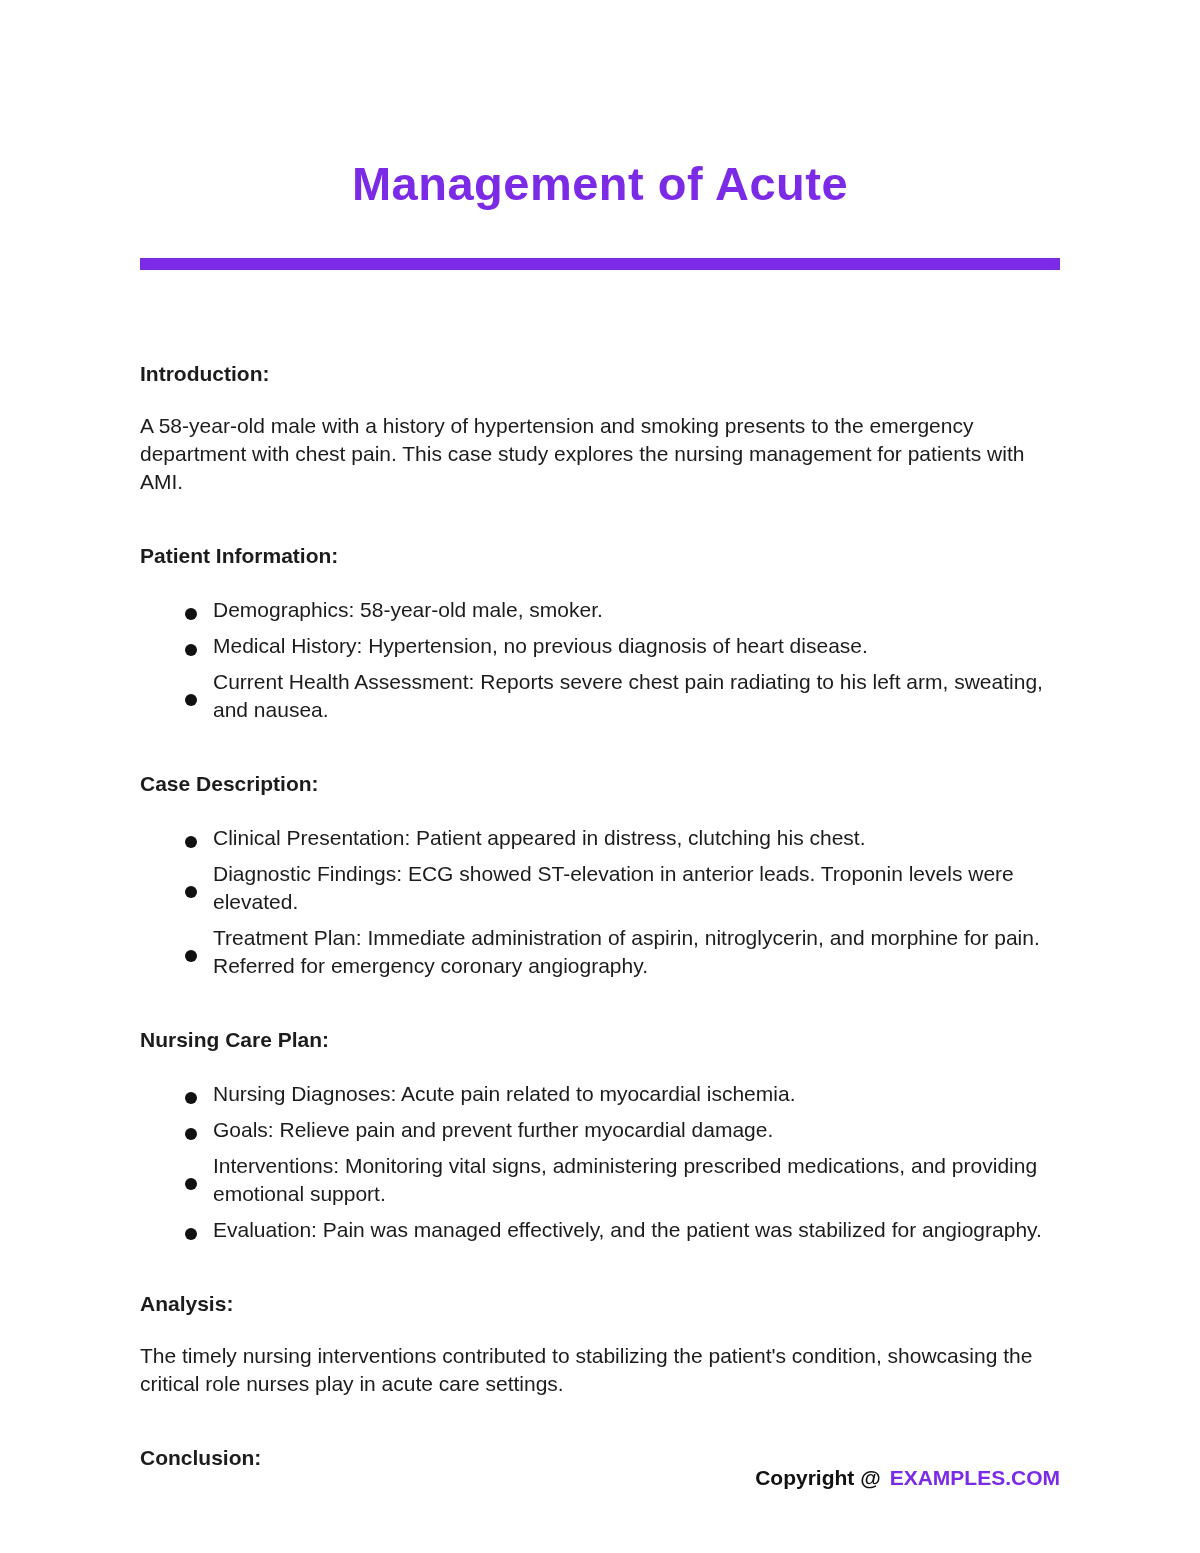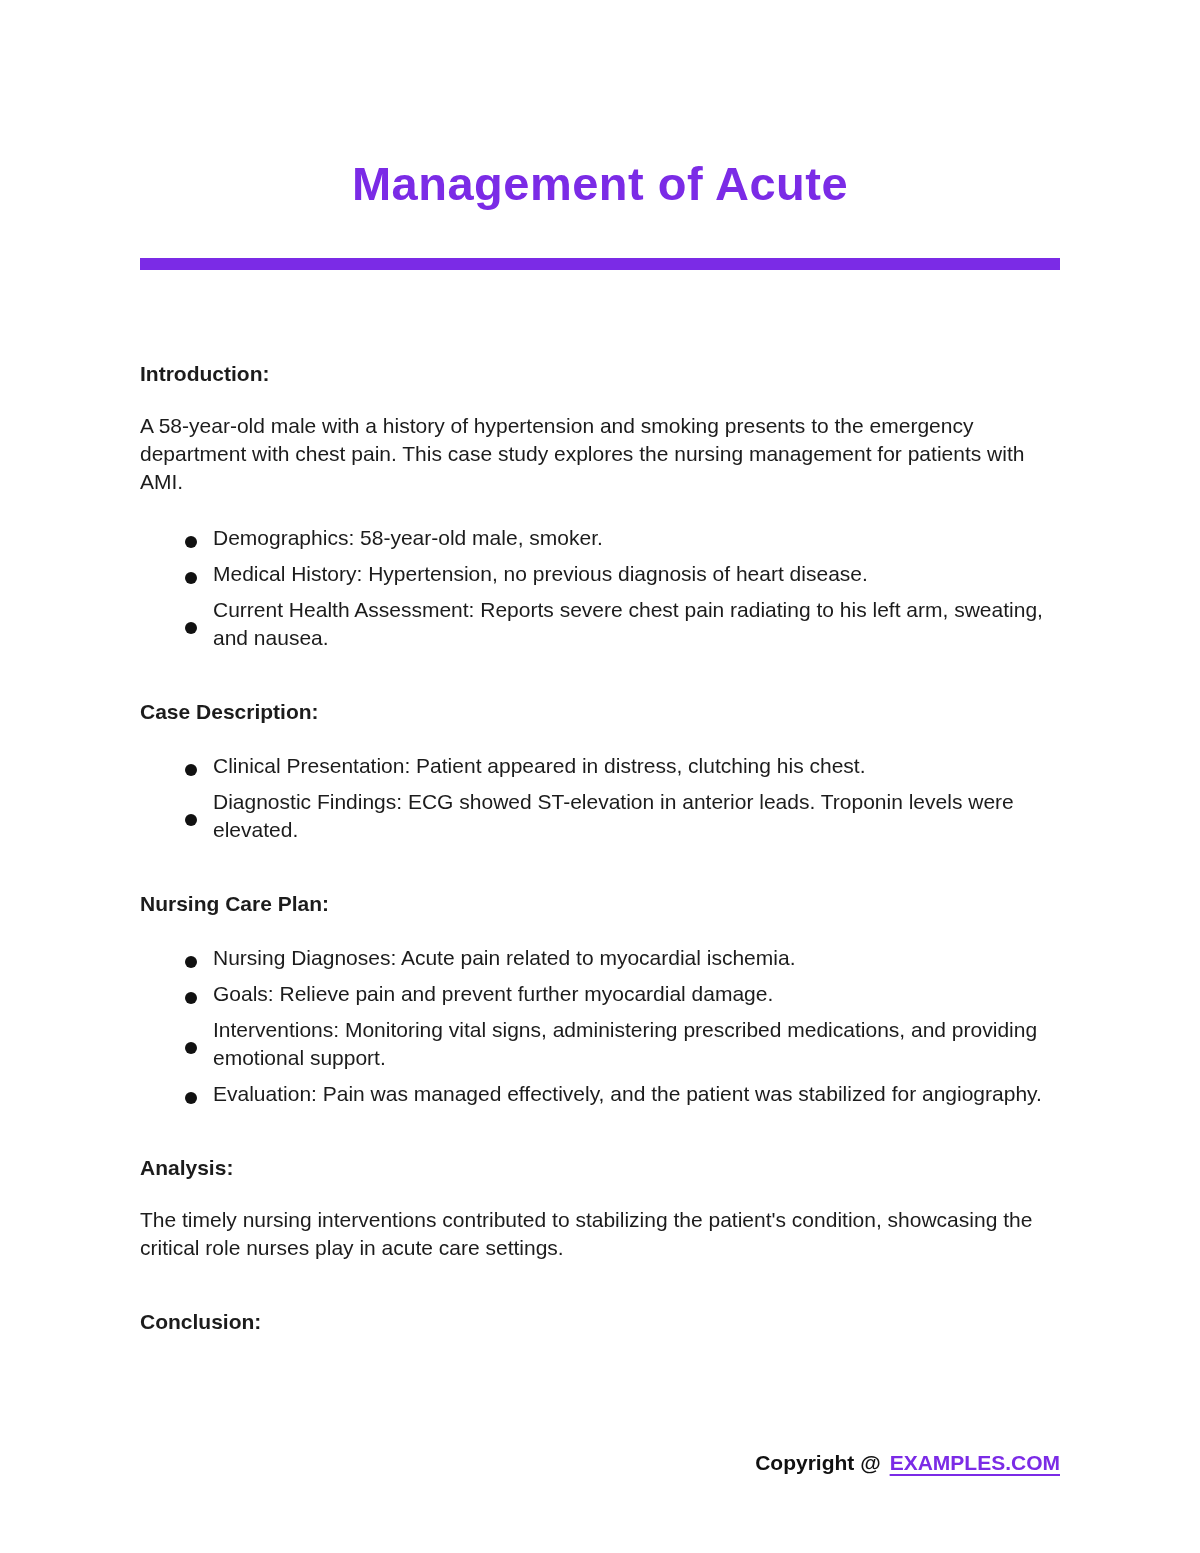--- a/index.html
+++ b/index.html
@@ -65,53 +65,53 @@
     width:12px;
     height:12px;
     border-radius:50%;
     background:#111111;
     margin:8px 16px 0 45px;
   }
   .li-text{flex:1 1 auto;}
   .footer{
     position:absolute;
     right:140px;
-    bottom:78px;
+    bottom:63px;
     font-size:21px;
     font-weight:700;
     display:flex;
     align-items:baseline;
   }
   .footer .copyright-prefix{
     color:#111111;
     margin-right:9px;
   }
   .footer .footer-link{
     color:var(--accent);
-    text-decoration:underline;
     text-underline-offset:4px;
     text-decoration-thickness:2px;
     cursor:pointer;
   }
 </style>
 </head>
 <body>
 
 <div class="page">
   <div class="content">
 
     <h1 class="doc-title">
       <span class="title-line">Management of Acute</span>
     </h1>
 
     <div class="title-rule"></div>
 
     <h2 class="section-heading first-heading">Introduction:</h2>
     <p class="paragraph">A 58-year-old male with a history of hypertension and smoking presents to the emergency department with chest pain. This case study explores the nursing management for patients with AMI.</p>
 
+    <h2 class="section-heading">Patient Information:</h2>
     <ul class="bullets">
       <li>
         <span class="bullet-dot"></span>
         <span class="li-text">Demographics: 58-year-old male, smoker.</span>
       </li>
       <li>
         <span class="bullet-dot"></span>
         <span class="li-text">Medical History: Hypertension, no previous diagnosis of heart disease.</span>
       </li>
       <li>
@@ -122,20 +122,24 @@
 
     <h2 class="section-heading">Case Description:</h2>
     <ul class="bullets">
       <li>
         <span class="bullet-dot"></span>
         <span class="li-text">Clinical Presentation: Patient appeared in distress, clutching his chest.</span>
       </li>
       <li>
         <span class="bullet-dot"></span>
         <span class="li-text">Diagnostic Findings: ECG showed ST-elevation in anterior leads. Troponin levels were elevated.</span>
+      </li>
+      <li>
+        <span class="bullet-dot"></span>
+        <span class="li-text">Treatment Plan: Immediate administration of aspirin, nitroglycerin, and morphine for pain. Referred for emergency coronary angiography.</span>
       </li>
     </ul>
 
     <h2 class="section-heading">Nursing Care Plan:</h2>
     <ul class="bullets">
       <li>
         <span class="bullet-dot"></span>
         <span class="li-text">Nursing Diagnoses: Acute pain related to myocardial ischemia.</span>
       </li>
       <li>

